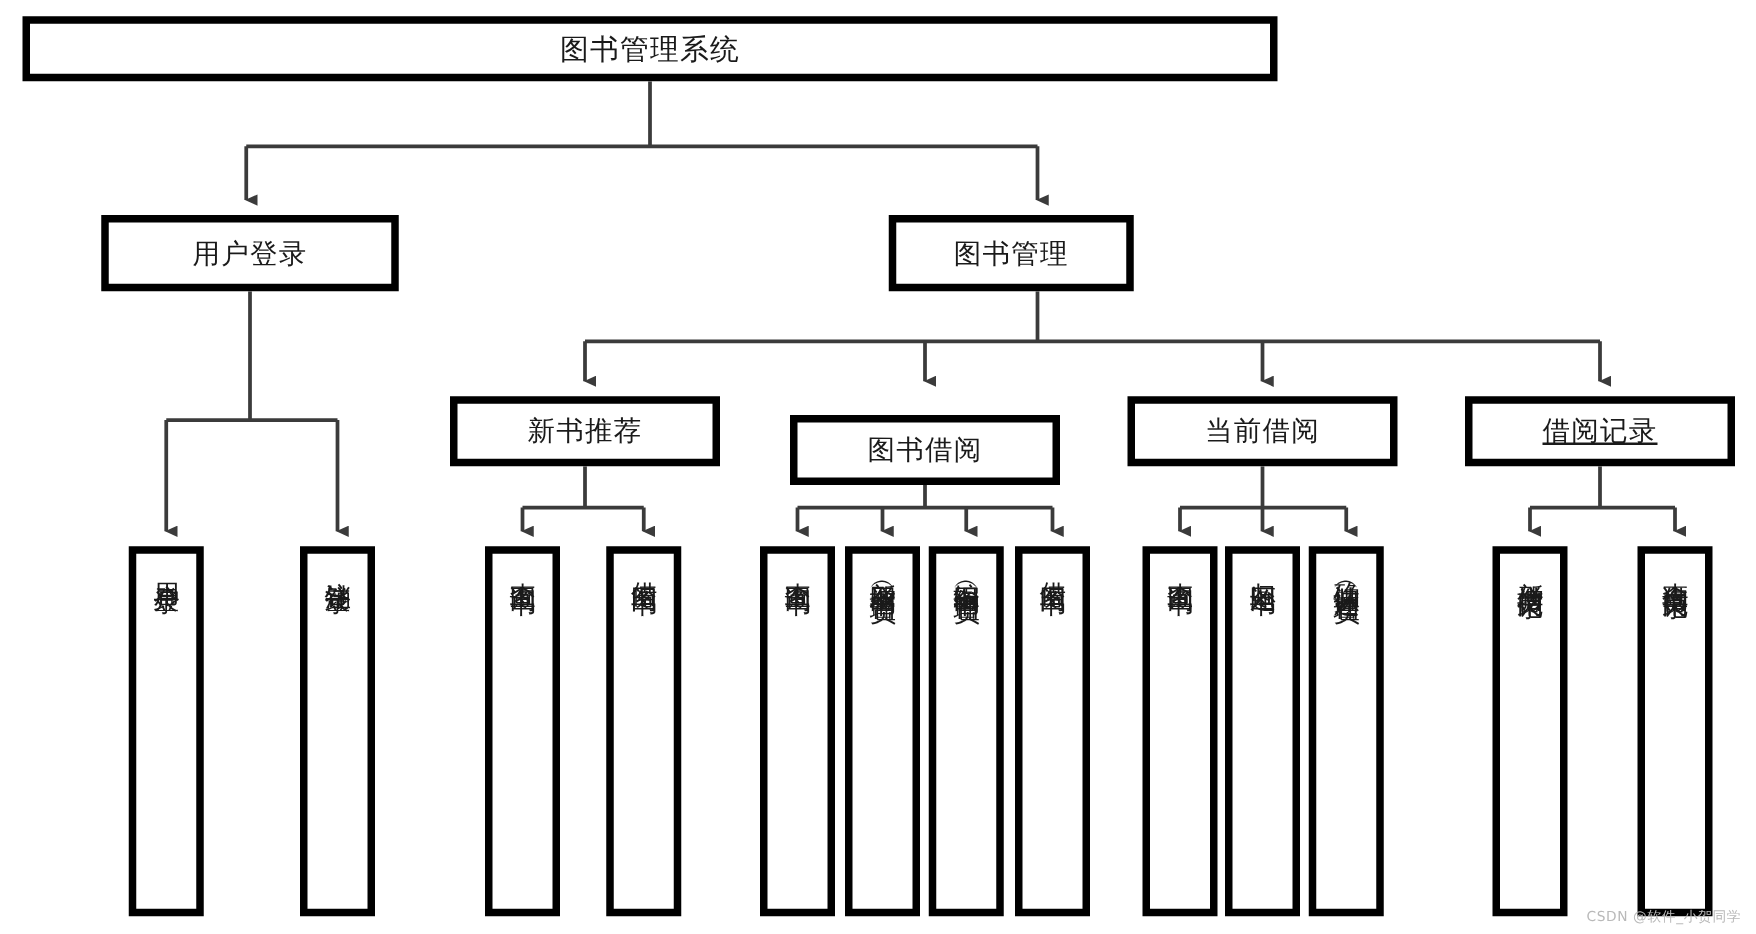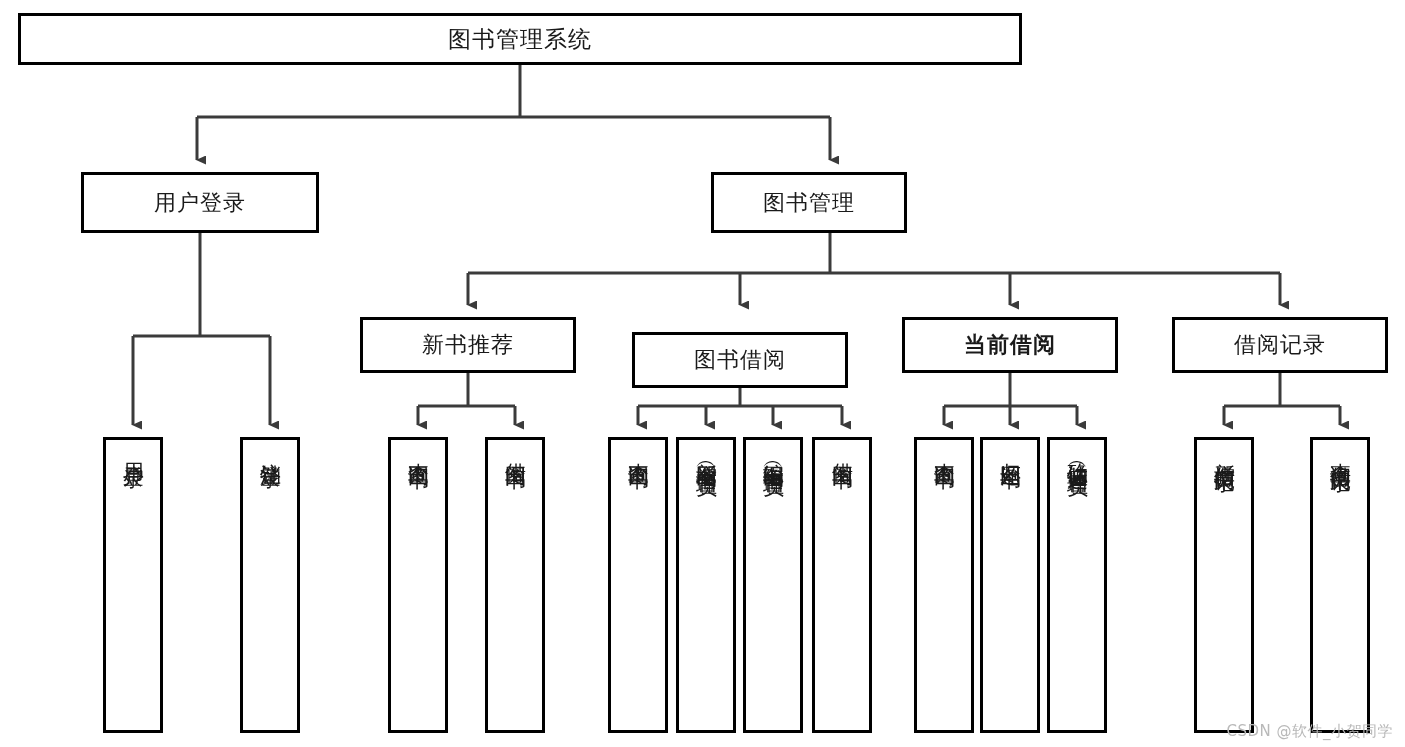--- a/index.html
+++ b/index.html
@@ -21,21 +21,21 @@
     position: absolute;
     left: 0; top: 0;
     width: 1405px;
     height: 747px;
     pointer-events: none;
   }
   .node {
     position: absolute;
     box-sizing: border-box;
     background: #ffffff;
-    border: 3px solid #000000;
+    border: 6px solid #000000;
     display: flex;
     align-items: center;
     justify-content: center;
     color: #1a1a1a;
   }
   .node.h {
     font-size: 22px;
     letter-spacing: 1px;
   }
   .node.root {
@@ -52,21 +52,21 @@
     font-size: 21px;
     line-height: 1.18;
     letter-spacing: 2px;
     white-space: nowrap;
     color: #1a1a1a;
   }
   .watermark {
     position: absolute;
     right: 12px;
     bottom: 6px;
-    font-size: 15px;
+    font-size: 11px;
     color: #b9b9b9;
     letter-spacing: 0.5px;
     white-space: nowrap;
   }
 </style>
 </head>
 <body>
 
 <div id="canvas">
 
@@ -130,24 +130,24 @@
   <div class="node h" style="left:711px; top:172px; width:196px; height:61px;">
     <span>图书管理</span>
   </div>
 
   <div class="node h" style="left:360px; top:317px; width:216px; height:56px;">
     <span>新书推荐</span>
   </div>
   <div class="node h" style="left:632px; top:332px; width:216px; height:56px;">
     <span>图书借阅</span>
   </div>
-  <div class="node h" style="left:902px; top:317px; width:216px; height:56px;font-weight:bold;">
+  <div class="node h" style="left:902px; top:317px; width:216px; height:56px;">
     <span>当前借阅</span>
   </div>
-  <div class="node h" style="left:1172px; top:317px; width:216px; height:56px;">
+  <div class="node h" style="left:1172px; top:317px; width:216px; height:56px;text-decoration:underline;">
     <span>借阅记录</span>
   </div>
 
   <div class="node v" style="left:103px; top:437px; width:60px; height:296px;">
     <span class="vtext">用户登录</span>
   </div>
   <div class="node v" style="left:240px; top:437px; width:60px; height:296px;">
     <span class="vtext">注销登录</span>
   </div>
 

